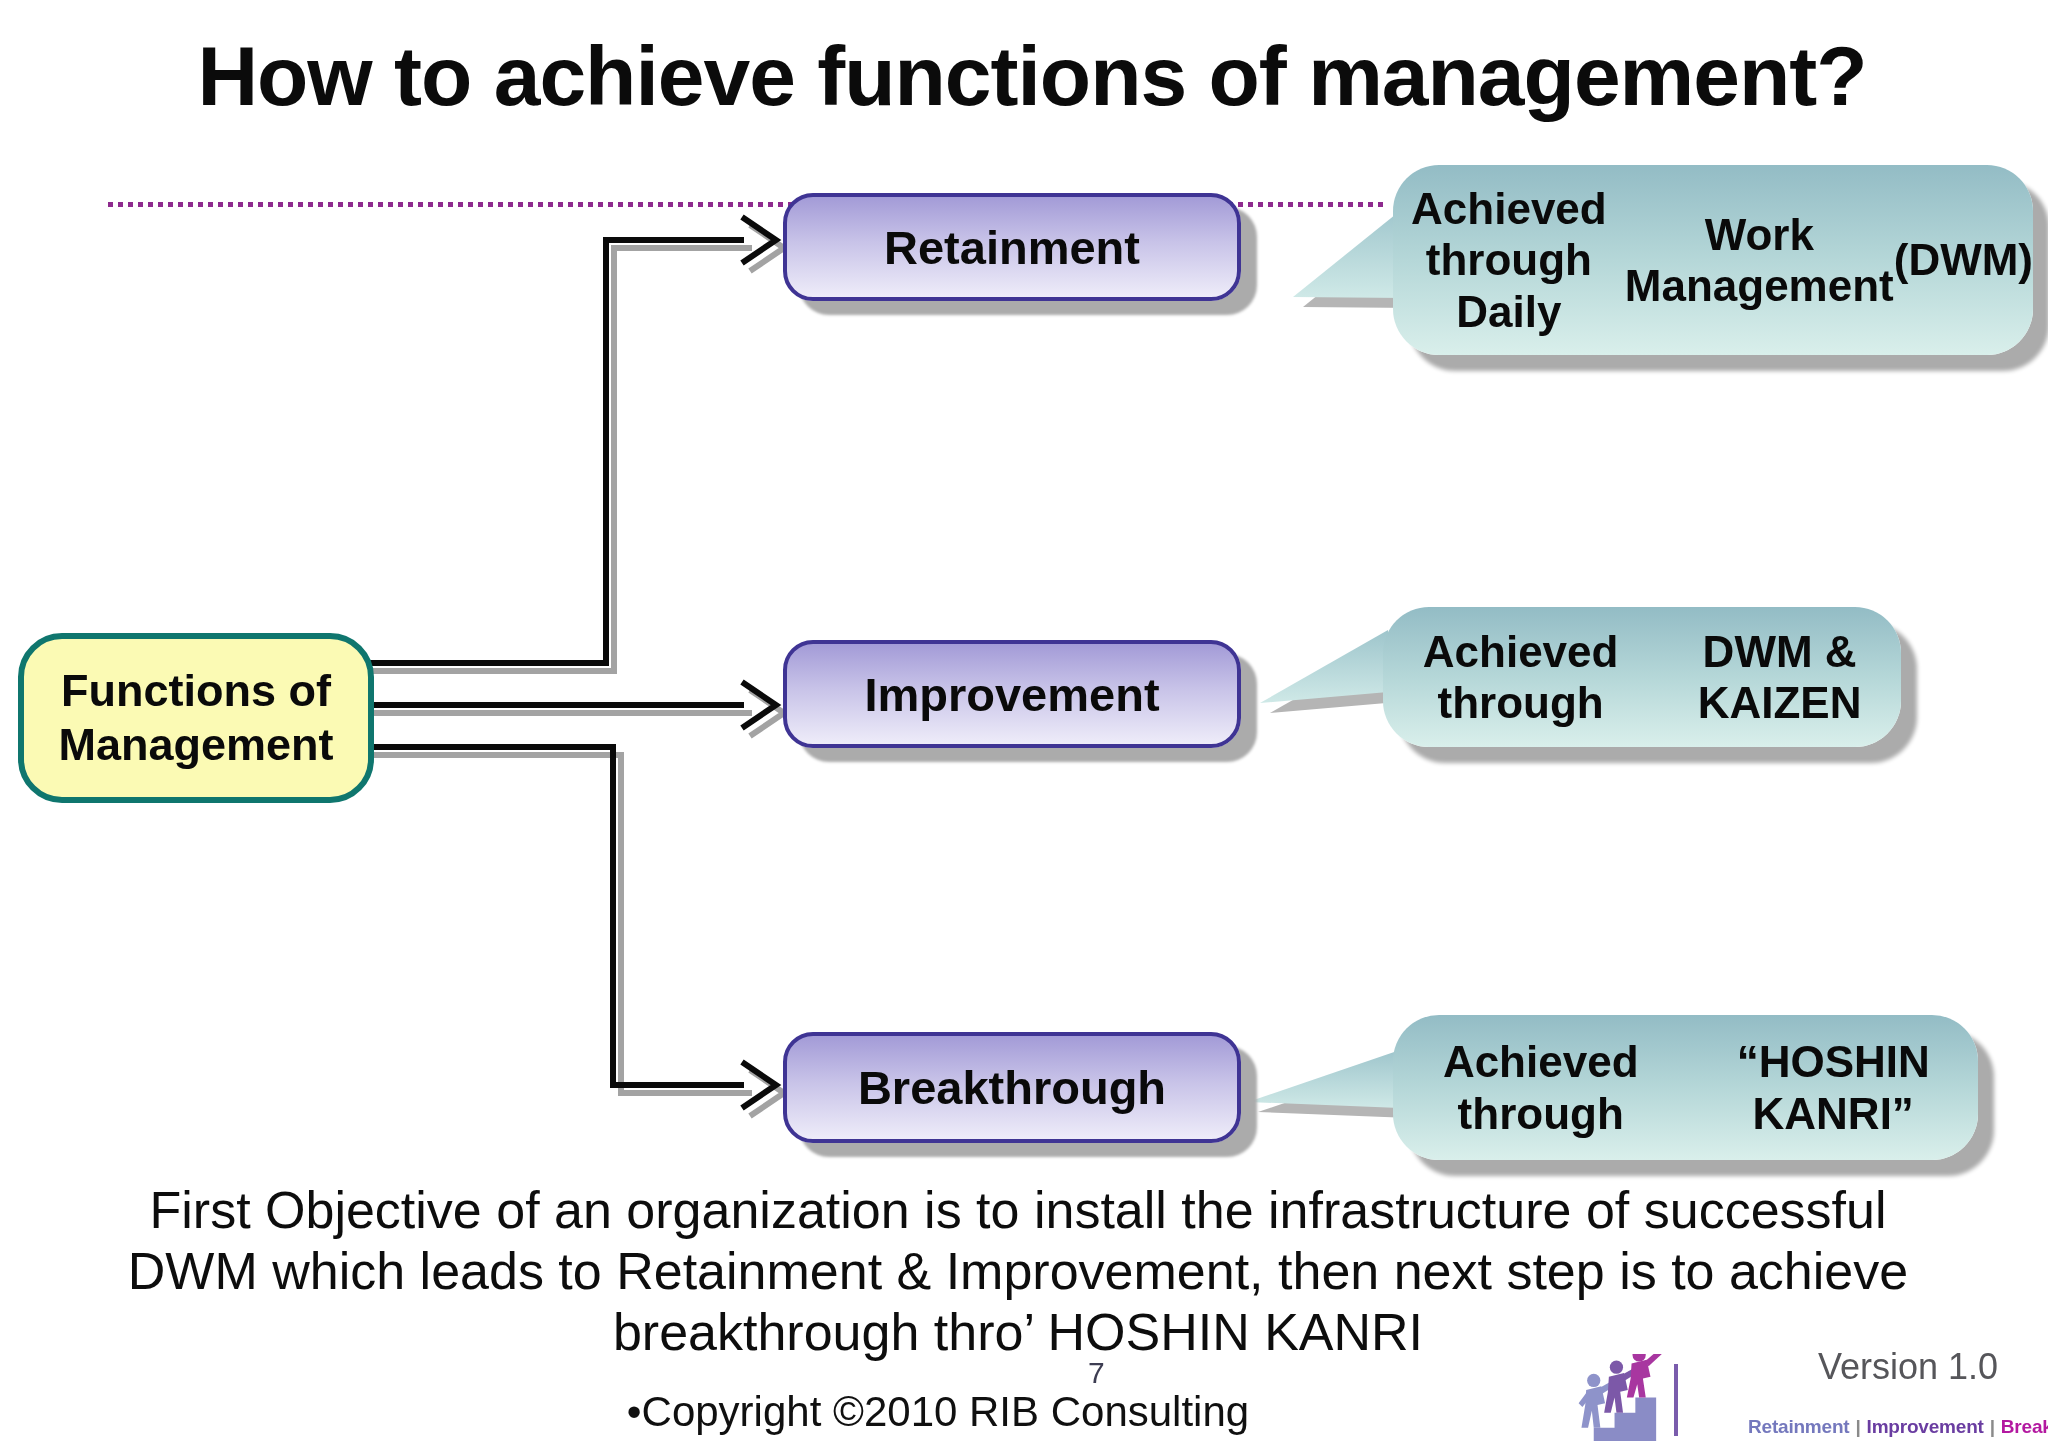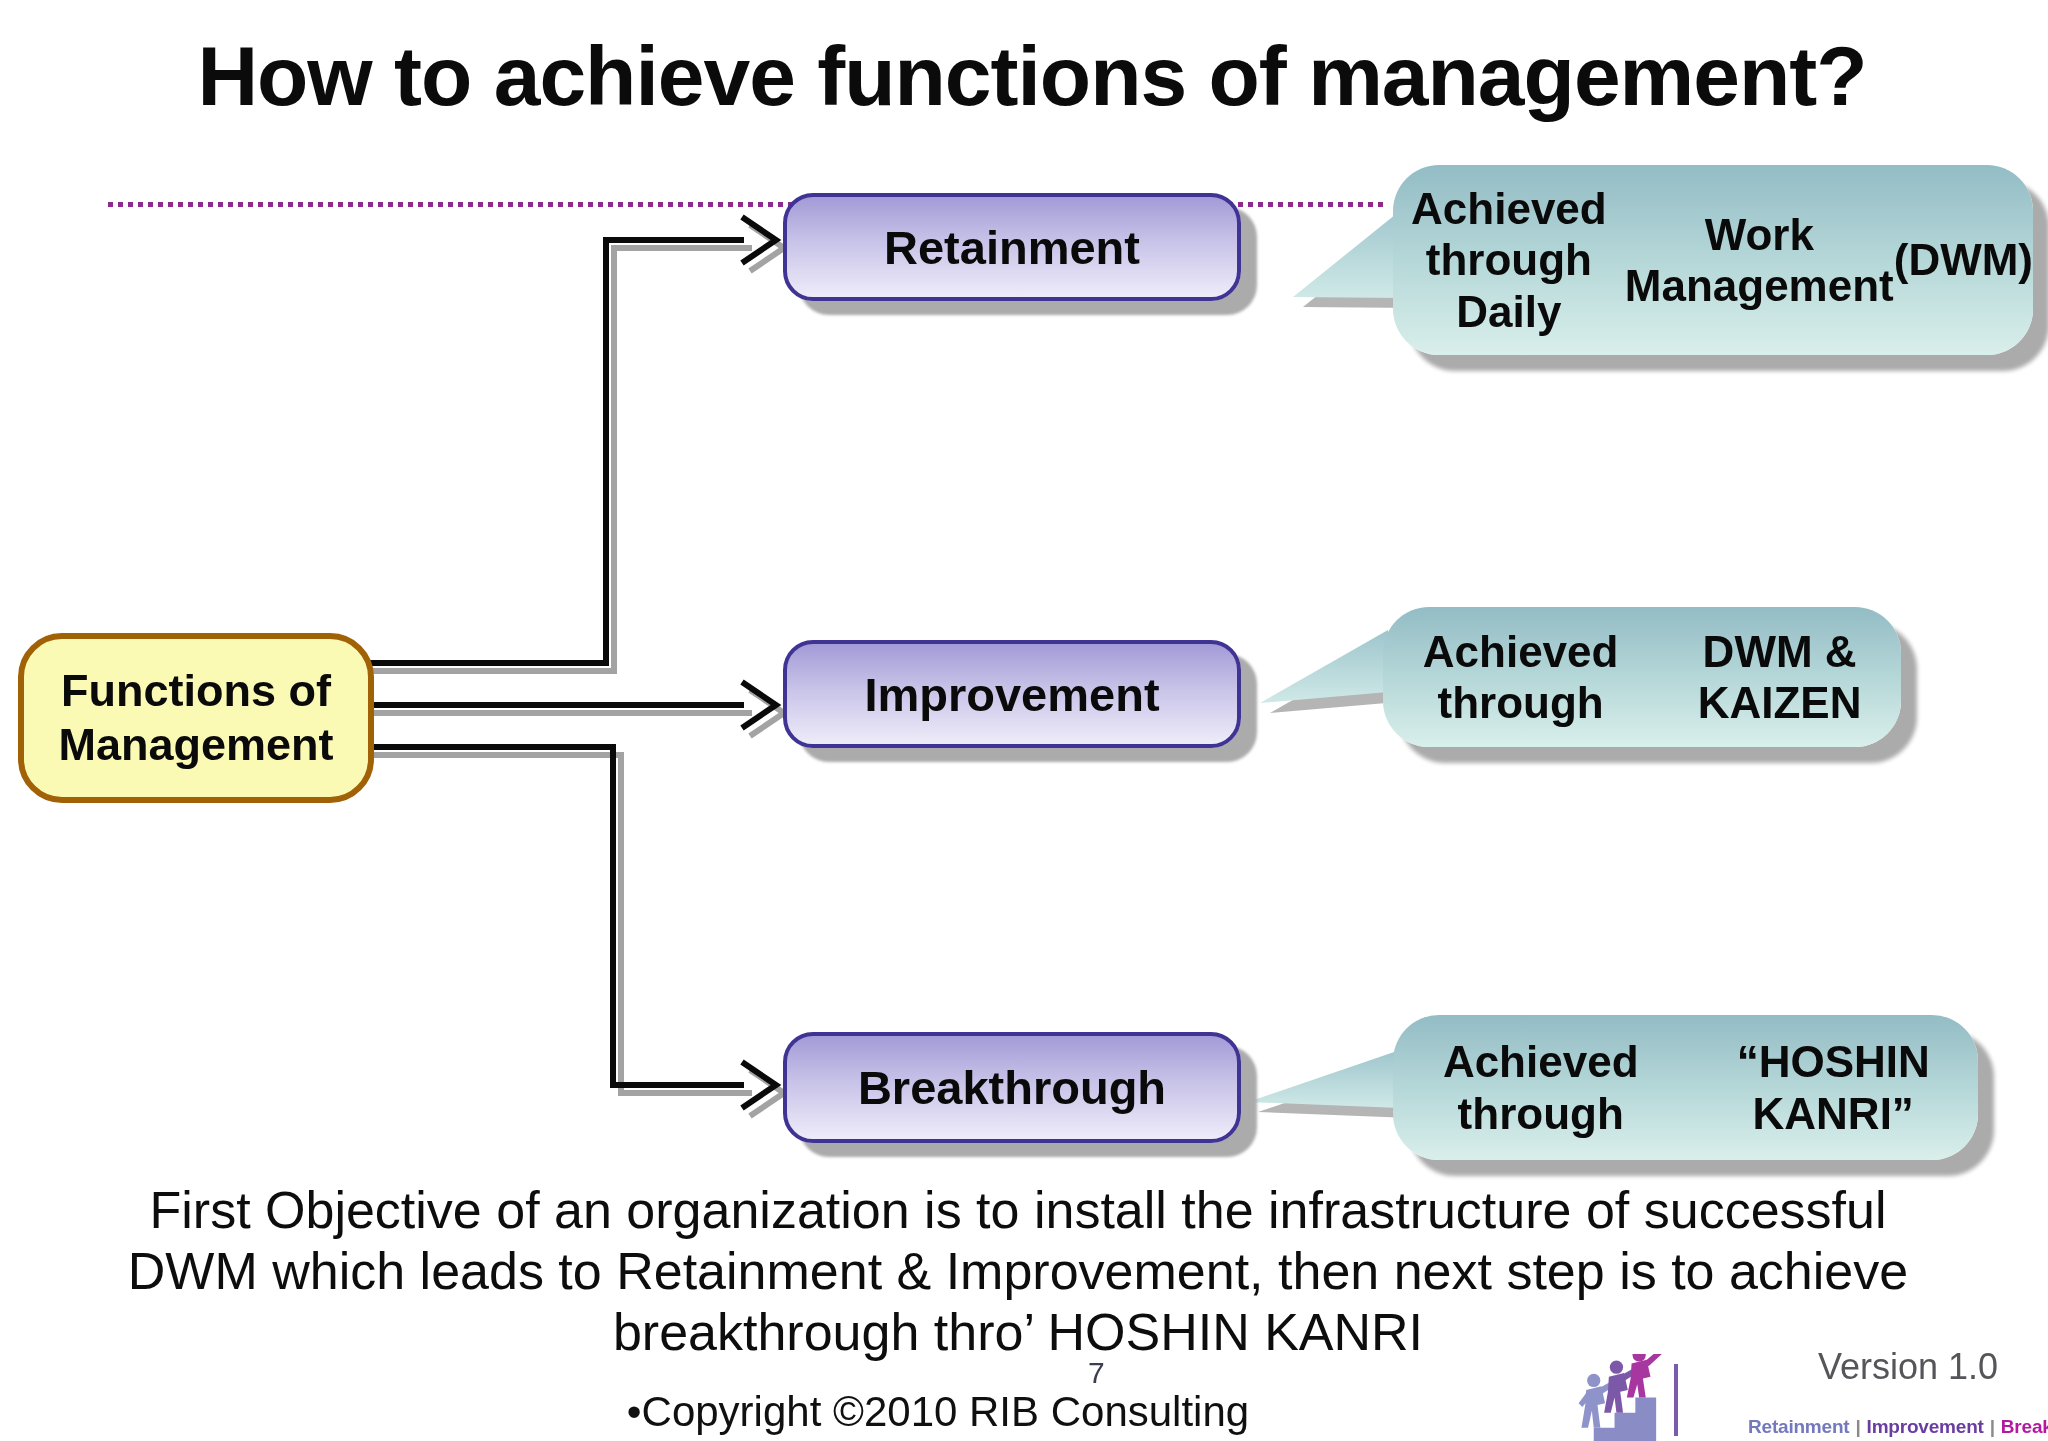--- a/index.html
+++ b/index.html
@@ -20,21 +20,21 @@
     left:100px;top:202px;width:1280px;height:5px;z-index:0;
     background:repeating-linear-gradient(to right,#8e2a8e 0 5px,transparent 5px 10px);
   }
 
   
   #connector-layer{left:0;top:0;width:2048px;height:1441px;z-index:1;}
 
   
   #source-box{
     left:10px;top:633px;width:344px;height:158px;z-index:2;
-    background:#fbfab4;border:6px solid #a16207;border-radius:44px;
+    background:#fbfab4;border:6px solid #0f766e;border-radius:44px;
     display:flex;flex-direction:column;justify-content:center;align-items:center;
     font-size:45px;font-weight:bold;line-height:1.2;text-align:center;
   }
 
   
   .target-box{
     width:450px;z-index:2;
     background:linear-gradient(180deg,#a39bd7 0%,#c8c3e8 45%,#eeecf9 100%);
     border:4px solid #3f3494;border-radius:30px;
     box-shadow:16px 14px 3px #ababab;

